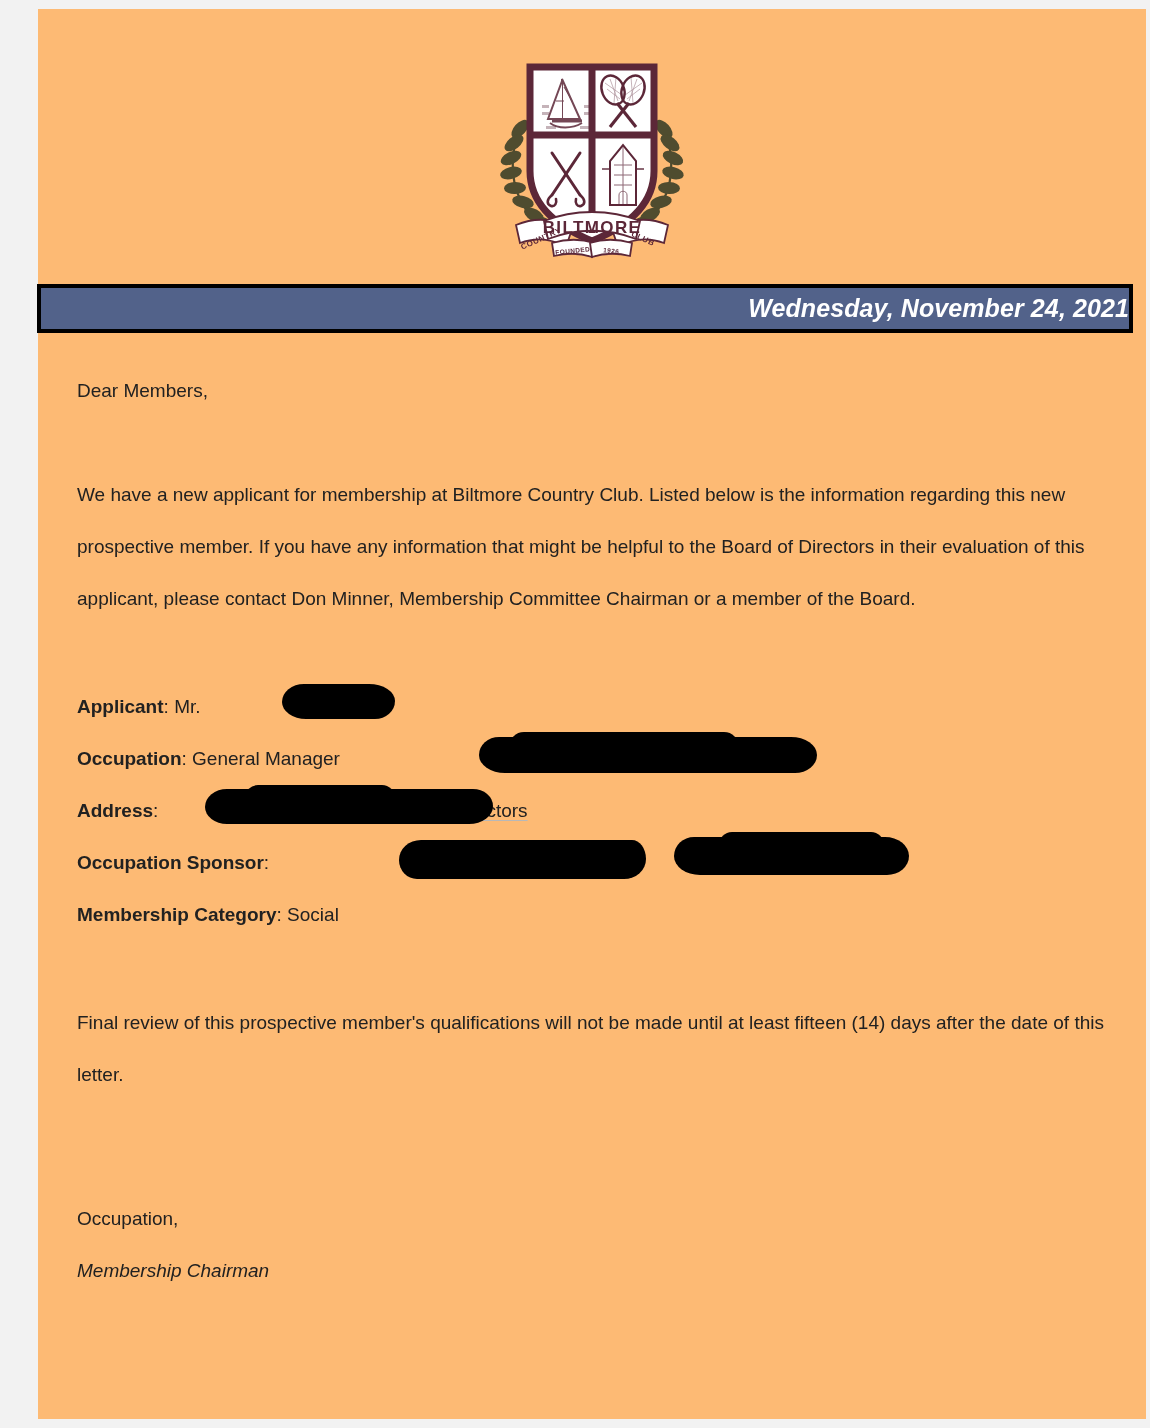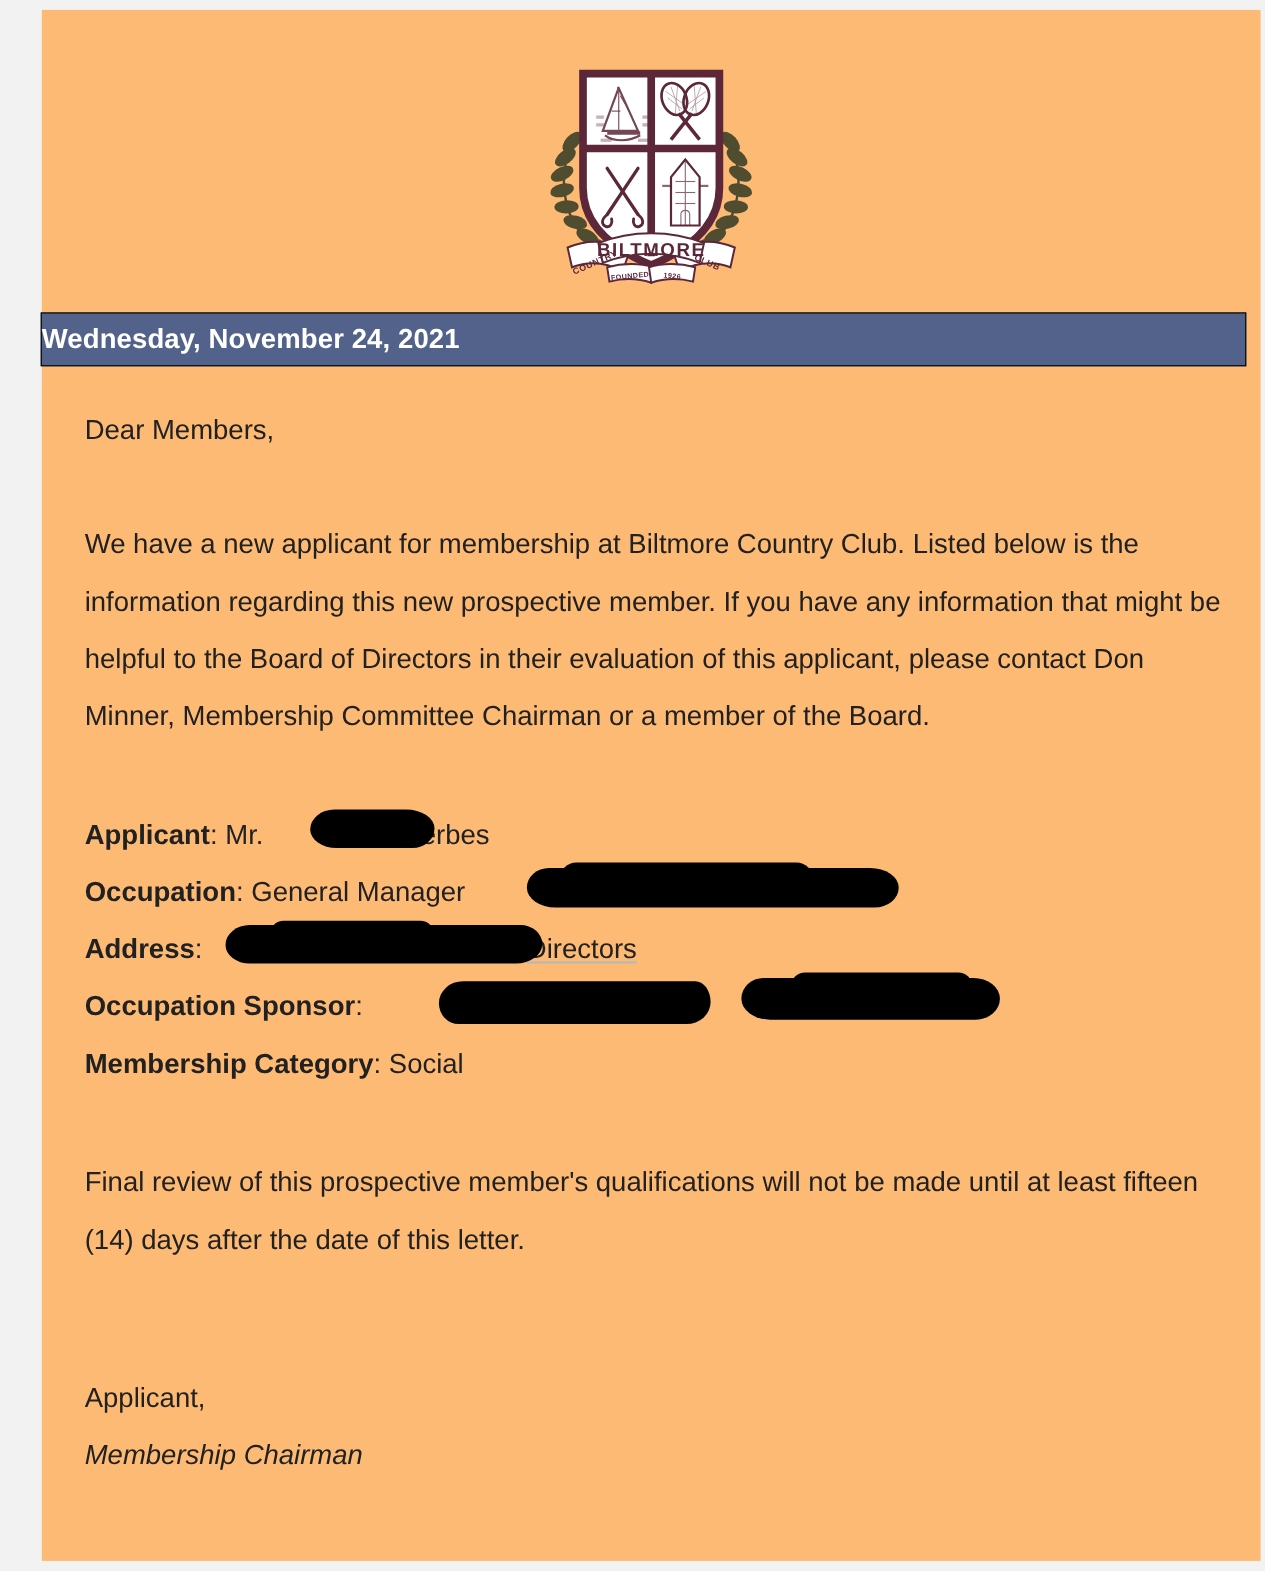--- a/index.html
+++ b/index.html
@@ -49,42 +49,43 @@
   }
 
   
   .date-bar {
     position: absolute;
     left: -1px;
     top: 275px;
     width: 1096px;
     height: 49px;
     background: #52628a;
-    border: 1px solid #000000;
+    border: 4px solid #000000;
     box-sizing: border-box;
     display: flex;
     align-items: center;
-    justify-content: flex-start;
+    justify-content: flex-end;
+    font-style: italic;
   }
   .date-bar-text {
     color: #ffffff;
     font-size: 25px;
     font-weight: bold;
     letter-spacing: 0.1px;
     font-family: "Liberation Sans", sans-serif;
   }
 
   
   .body-area {
     position: absolute;
     left: 39px;
     top: 356px;
     width: 1045px;
     color: #212121;
-    font-size: 25px;
+    font-size: 19px;
     line-height: 52px;
     font-family: "Liberation Sans", sans-serif;
   }
 
   .salutation {
     margin: 0;
   }
   .para {
     margin: 52px 0 0 0;
   }
@@ -349,19 +350,19 @@
 
         <div class="detail-line">
           <b>Membership Category</b><span>: </span><span>Social</span>
         </div>
 
       </div>
 
       <p class="closing-para">Final review of this prospective member's qualifications will not be made until at least fifteen (14) days after the date of this letter.</p>
 
       <div class="signoff">
-        <p style="margin:0">Applicant,</p>
+        <p style="margin:0">Occupation,</p>
         <p class="signoff-line-2">Membership Chairman</p>
       </div>
 
     </div>
   </div>
 </div>
 
 </body></html>

